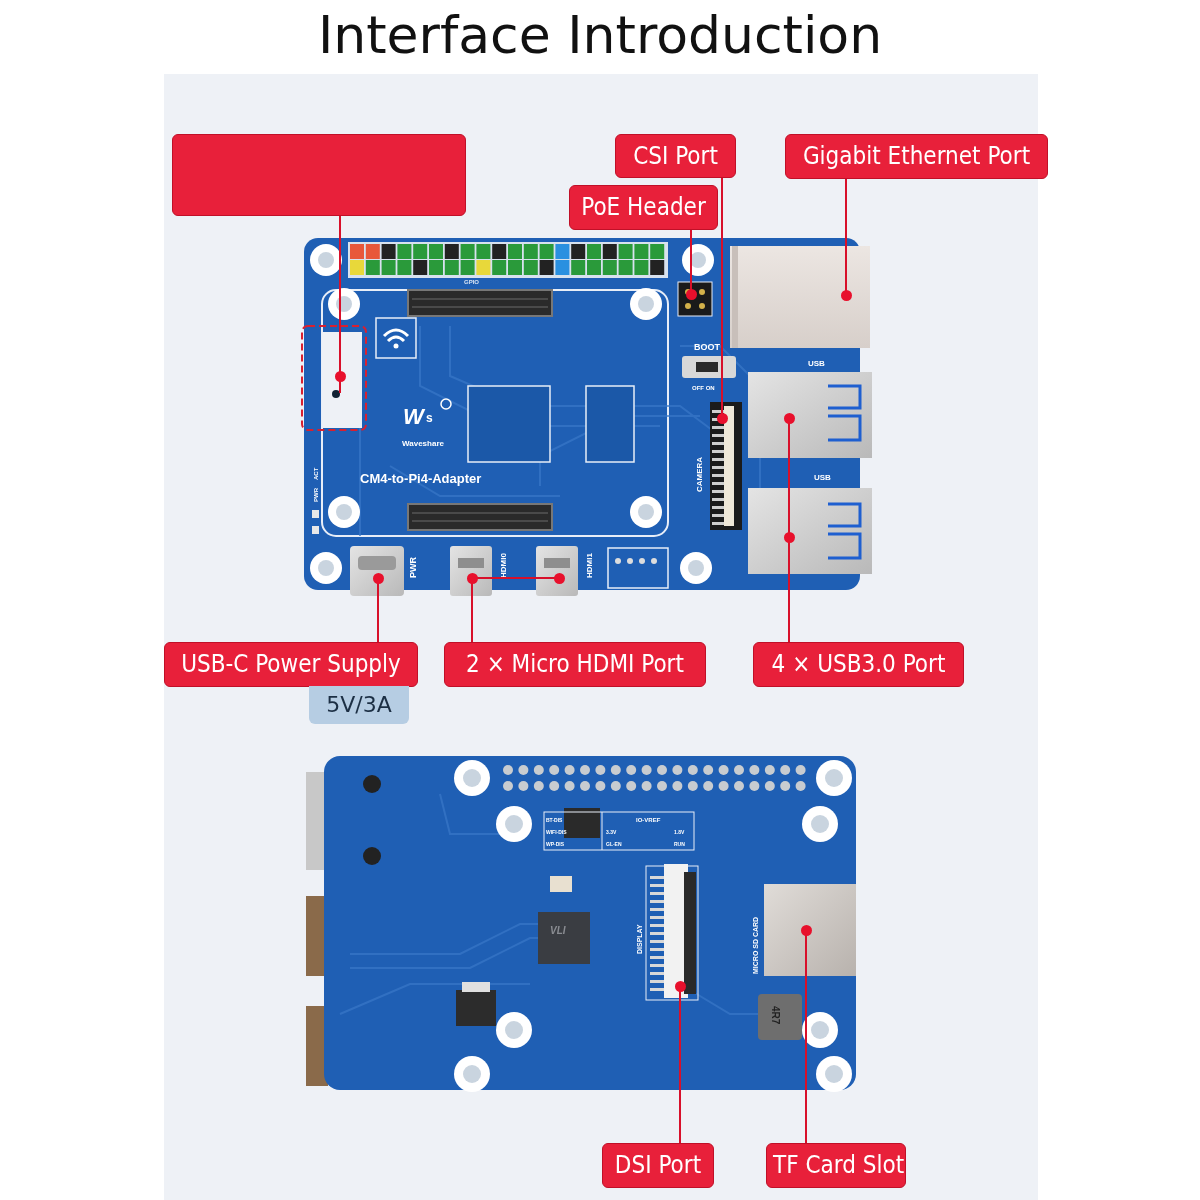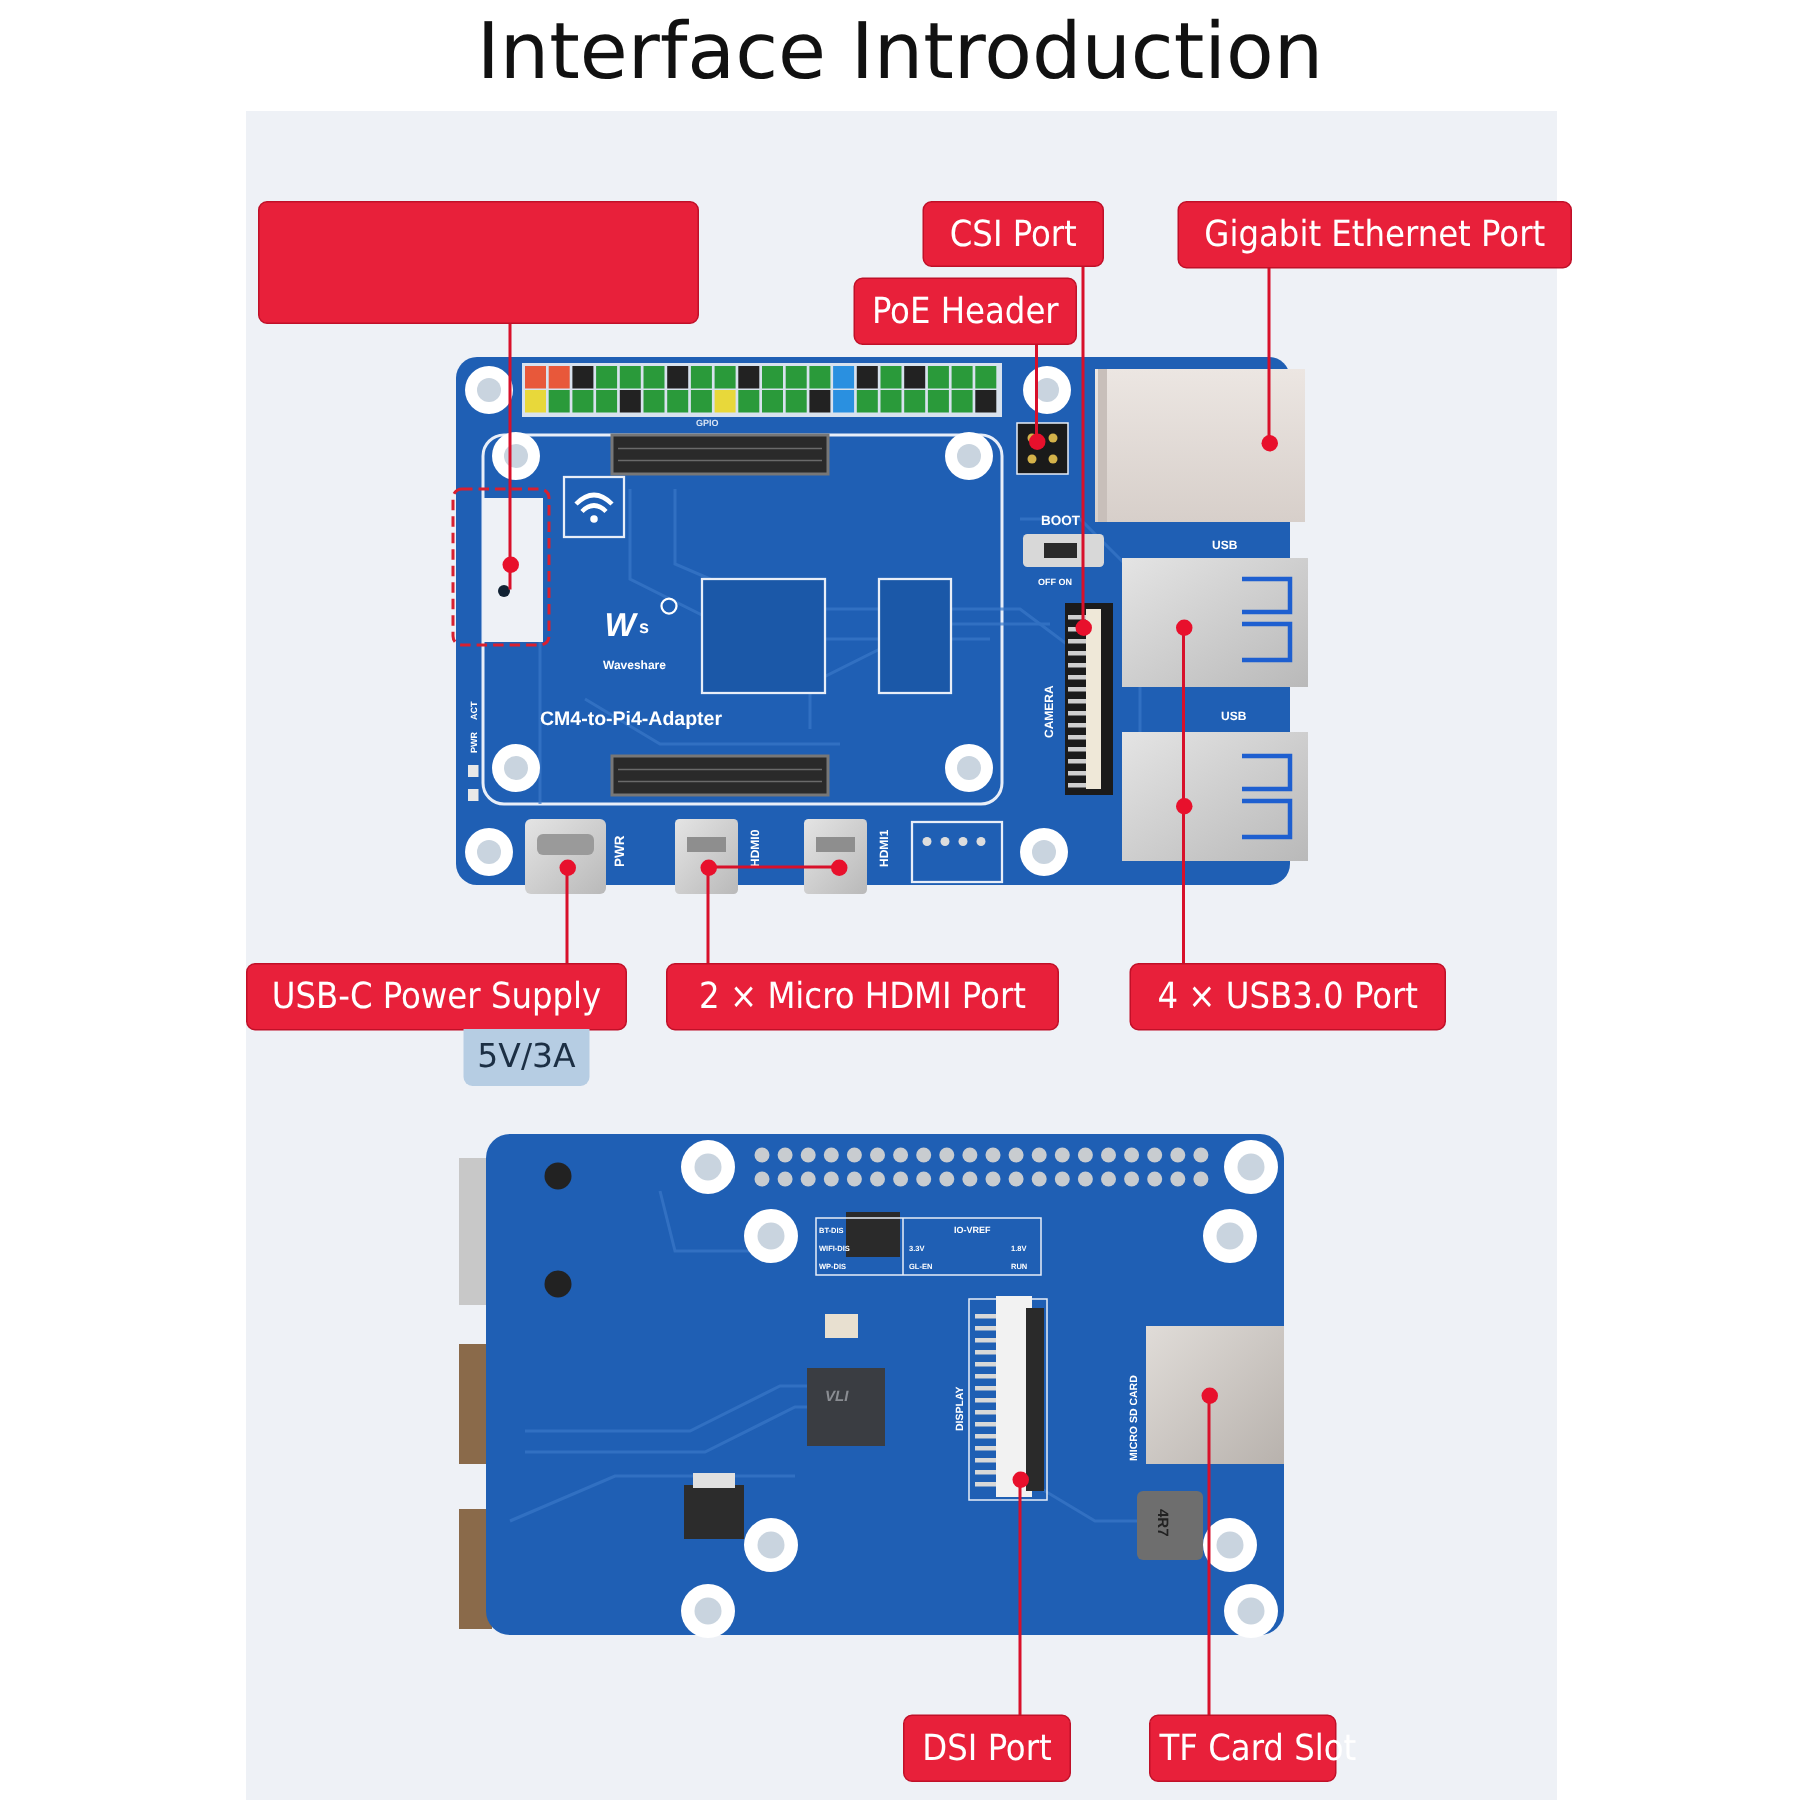--- a/index.html
+++ b/index.html
@@ -408,18 +408,18 @@
 <div class="leader" style="left:805px;top:930px;width:2px;height:214px;"></div>
 <div class="dot" style="left:806px;top:930px;"></div>
 
 <div class="label" style="left:172px;top:134px;width:294px;height:82px;padding-top:8px;">
 </div>
 <div class="label" style="left:615px;top:134px;width:121px;height:44px;line-height:42px;">CSI Port</div>
 <div class="label" style="left:569px;top:185px;width:149px;height:45px;line-height:43px;">PoE Header</div>
 <div class="label" style="left:769px;top:134px;width:263px;height:45px;line-height:43px;margin-left:16px;">Gigabit Ethernet Port</div>
 
 <div class="label" style="left:164px;top:642px;width:254px;height:45px;line-height:43px;">USB-C Power Supply</div>
-<div class="sublabel" style="left:309px;top:686px;width:84px;height:38px;">5V/3A</div>
+<div class="sublabel" style="left:309px;top:686px;width:100px;height:38px;">5V/3A</div>
 <div class="label" style="left:444px;top:642px;width:262px;height:45px;line-height:43px;">2 × Micro HDMI Port</div>
 <div class="label" style="left:753px;top:642px;width:211px;height:45px;line-height:43px;">4 × USB3.0 Port</div>
 
 <div class="label" style="left:602px;top:1143px;width:112px;height:45px;line-height:43px;">DSI Port</div>
-<div class="label" style="left:766px;top:1143px;width:125px;height:45px;line-height:43px;">TF Card Slot</div>
+<div class="label" style="left:766px;top:1143px;width:140px;height:45px;line-height:43px;">TF Card Slot</div>
 
 </body></html>

